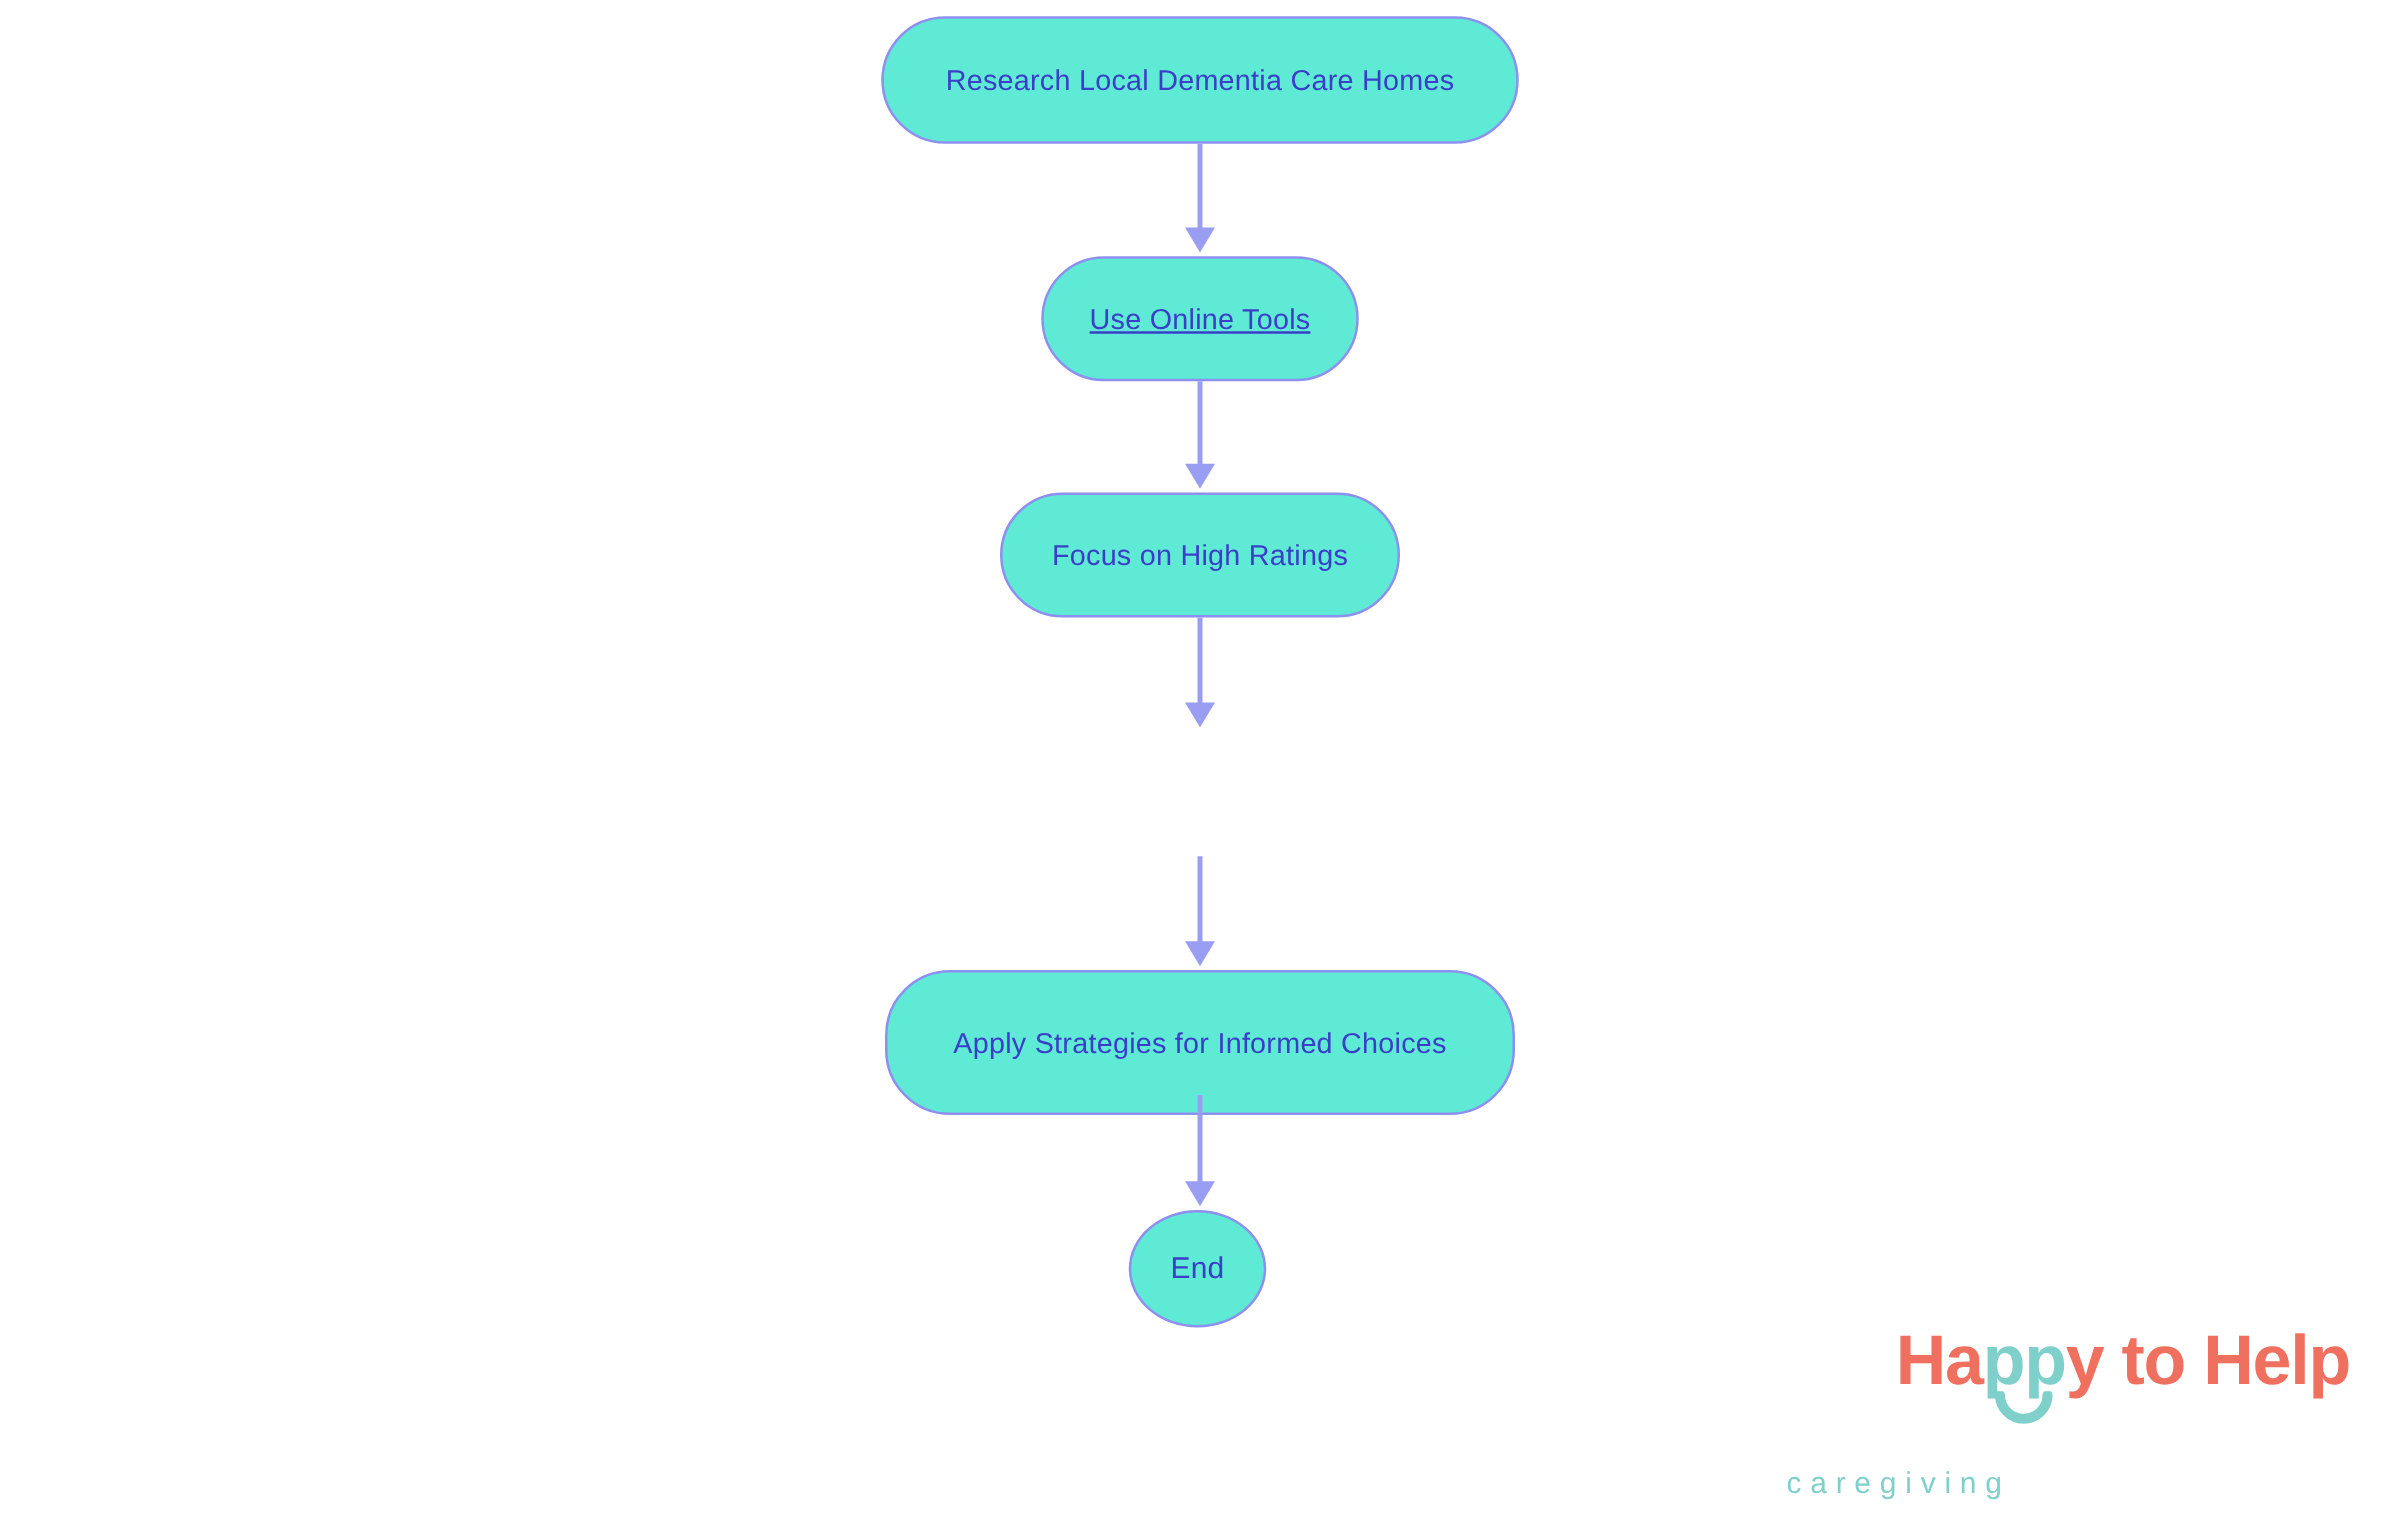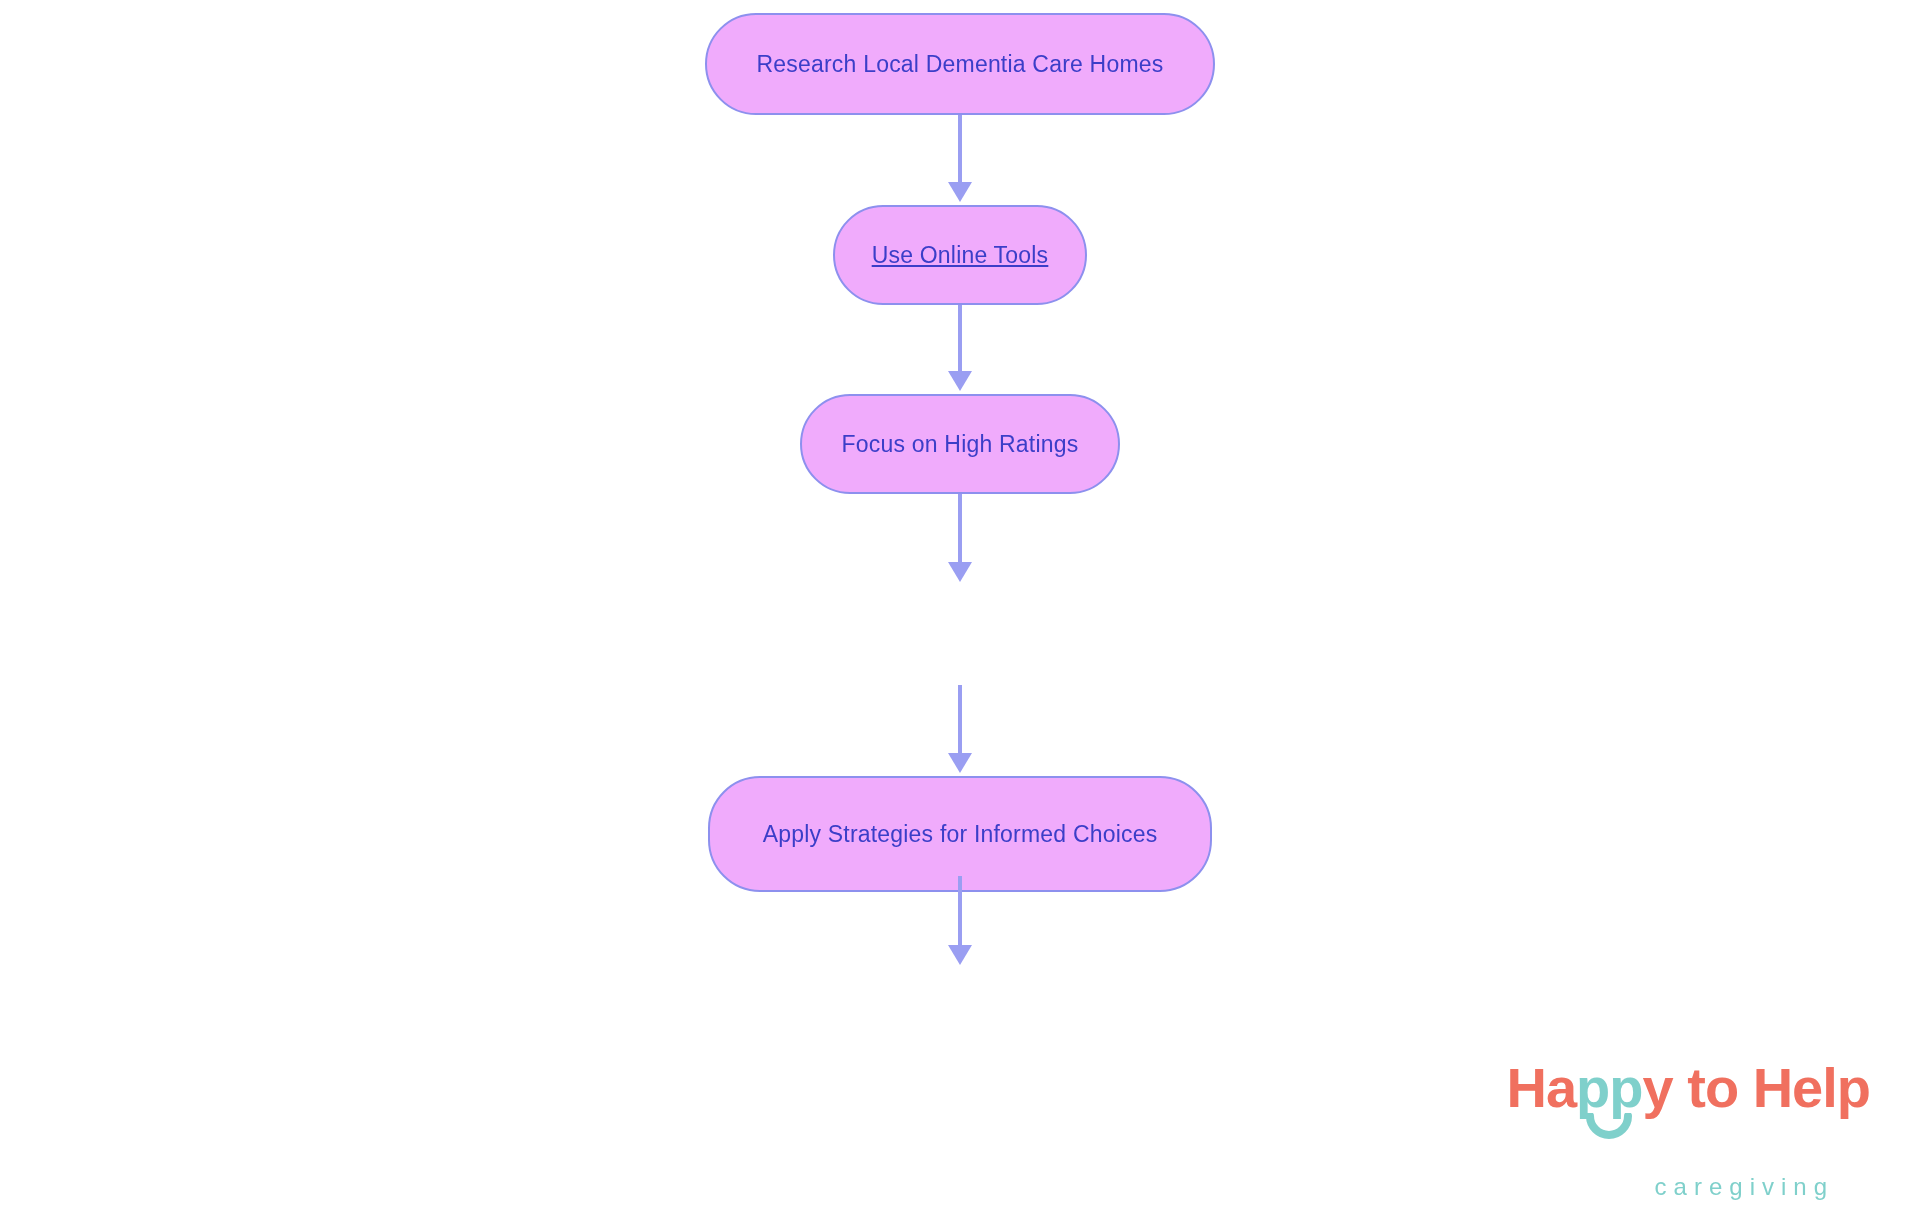--- a/index.html
+++ b/index.html
@@ -13,21 +13,21 @@
     width: 1920px;
     height: 1215px;
     background: #ffffff;
     overflow: hidden;
   }
 
   
   .node {
     position: absolute;
     box-sizing: border-box;
-    background: #f0abfc;
+    background: #5eead4;
     border: 2px solid #8d90ee;
     color: #3b3ec8;
     display: flex;
     align-items: center;
     justify-content: center;
     text-align: center;
     font-size: 23px;
     letter-spacing: 0.2px;
   }
   .pill { border-radius: 52px; }
@@ -61,23 +61,23 @@
   }
   .a0 { top: 115px; height: 68px; }
   .a1 { top: 305px; height: 67px; }
   .a2 { top: 494px; height: 69px; }
   .a3 { top: 685px; height: 69px; }
   .a4 { top: 876px; height: 70px; }
 
   
   .logo {
     position: absolute;
-    right: 50px;
+    right: 40px;
     bottom: 14px;
-    text-align: right;
+    text-align: left;
   }
   .brand-line {
     font-size: 56px;
     font-weight: bold;
     letter-spacing: -1px;
     white-space: pre;
     line-height: 1.05;
   }
   .seg-coral { color: #f0705f; }
   .seg-teal  { color: #7fd0cb; }
@@ -119,20 +119,23 @@
   </div>
   <div class="arrow a2"></div>
 
   <div class="arrow a3"></div>
 
   <div class="node pill n4">
     <span>Apply Strategies for Informed Choices</span>
   </div>
   <div class="arrow a4"></div>
 
+  <div class="node ellipse n5">
+    <span>End</span>
+  </div>
 
   <div class="logo">
     <div class="brand-line">
       <span class="seg-coral">Ha</span><span class="seg-teal pp-wrap"><span>pp</span><svg class="smile" width="48" height="28" viewBox="0 0 48 28">
             <path d="M5 3 A 19 19 0 0 0 43 3" fill="none" stroke="#7fd0cb" stroke-width="8" stroke-linecap="round"></path>
           </svg></span><span class="seg-coral">y to Help</span>
     </div>
     <div class="tagline">caregiving</div>
   </div>
 

